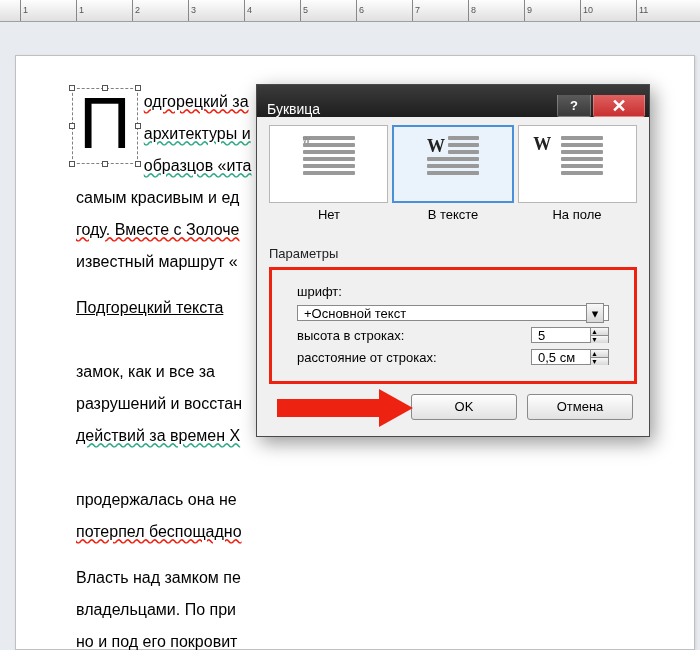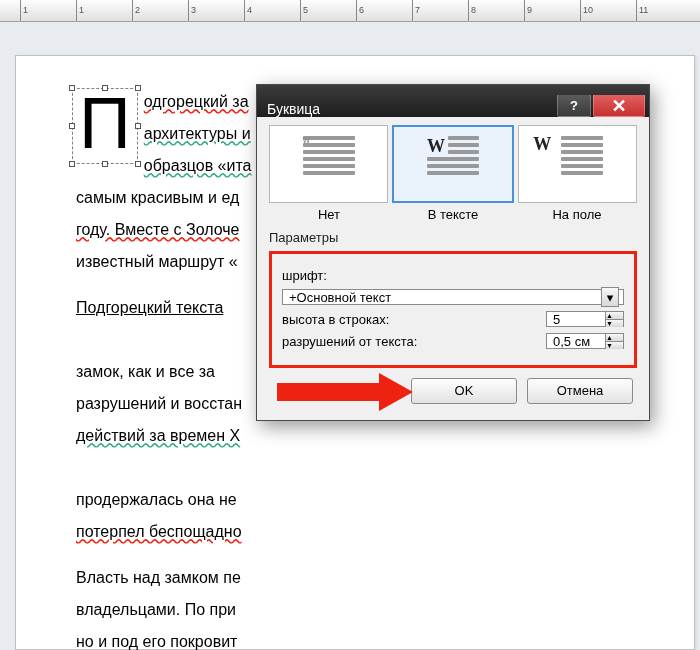--- a/index.html
+++ b/index.html
@@ -168,29 +168,29 @@
   .pos-opt.na .mini-w {
     font-size: 10px;
     top: 2px;
     left: 4px;
     font-family: Arial, sans-serif;
     font-weight: normal;
     color: #888;
   }
   .pos-opt .short { width: 60%; margin-left: auto; }
   .pos-opt.margin .mini-w { left: -14px; top: 2px; }
-  .pos-labels { display: flex; gap:4px; text-align:center; margin-bottom: 8px;}
+  .pos-labels { display: flex; gap:4px; text-align:center; margin-bottom: 24px;}
   .pos-labels div { flex:1; font-size:13px; }
 
   .param-group {
     border: 3px solid #e21;
     padding: 8px 10px 10px 10px;
     margin-top: 6px;
   }
-  .fld-row { display:flex; align-items:flex-end; margin: 6px 0; gap:6px;}
+  .fld-row { display:flex; align-items:flex-end; margin: 6px 15px; gap:6px;}
   .fld-row label { flex: 0 0 185px; text-decoration: underline; text-decoration-color: transparent; }
   .fld-row .combobox, .fld-row .spin {
     border: 1px solid #8a8a8a;
     background: #fff;
     height: 16px;
     display:flex;
     align-items:center;
   }
   .combobox { flex: 1; padding: 0 4px 0 6px; justify-content: space-between;}
   .combo-btn {
@@ -395,21 +395,21 @@
             <div>
                 <span>▲</span>
               </div>
             <div>
                 <span>▼</span>
               </div>
           </div>
         </div>
       </div>
       <div class="fld-row">
-        <label>разрушений от текста:</label>
+        <label>расстояние от строках:</label>
         <div class="spin">
           <span>0,5 см</span>
           <div class="spin-btns">
             <div>
                 <span>▲</span>
               </div>
             <div>
                 <span>▼</span>
               </div>
           </div>

